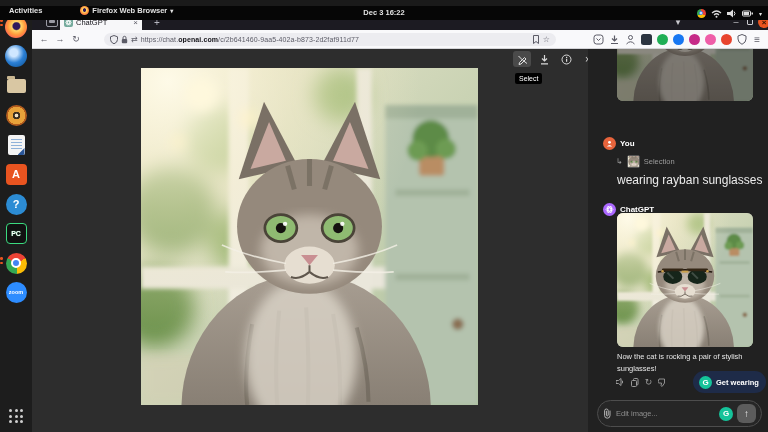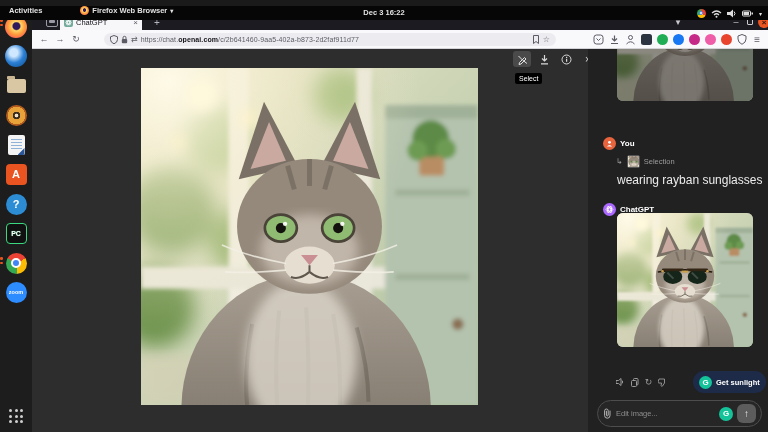--- a/index.html
+++ b/index.html
@@ -466,20 +466,21 @@
           </span>
           <span>ChatGPT</span>
         </div>
 
         <div class="gptimg">
           <svg width="136" height="134" viewBox="0 0 200 200" preserveAspectRatio="none">
               <use href="#cat-shades"></use>
             </svg>
         </div>
 
+        <div class="reply">Now the cat is rocking a pair of stylish sunglasses!</div>
 
         <div class="actions">
           <span class="a">
             <svg width="9" height="8">
                 <polygon points="0,2.5 2.5,2.5 5,0.5 5,7.5 2.5,5.5 0,5.5" fill="none" stroke="#9b9b9b"></polygon>
                 <path d="M6,2.5 Q7.5,4 6,5.5" stroke="#9b9b9b" fill="none"></path>
               </svg>
           </span>
           <span class="a">
             <svg width="8" height="9">
@@ -490,21 +491,21 @@
           <span class="a">↻</span>
           <span class="a">
             <svg width="9" height="9">
                 <path d="M1,1 h5.5 v4 l-2,3 q-0.9,1.1 -1.4,-0.3 l0.4,-2.7 h-2.5 q-1,0 -1,-1 z" fill="none" stroke="#9b9b9b" stroke-width="0.9"></path>
               </svg>
           </span>
         </div>
 
         <div class="citation">
           <span class="cit-g">G</span>
-          <span>Get sunlight</span>
+          <span>Get wearing</span>
         </div>
 
         <div class="composer">
           <svg width="9" height="11">
             <path d="M7,3 V7.5 a2.7,2.7 0 0 1 -5.4,0 V2.8 a1.8,1.8 0 0 1 3.6,0 V7 a0.9,0.9 0 0 1 -1.8,0 V3.2" fill="none" stroke="#b4b4b4" stroke-width="1" stroke-linecap="round"></path>
           </svg>
           <input type="text" placeholder="Edit image..." style="">
           <span class="gram">G</span>
           <span class="send">↑</span>
         </div>

